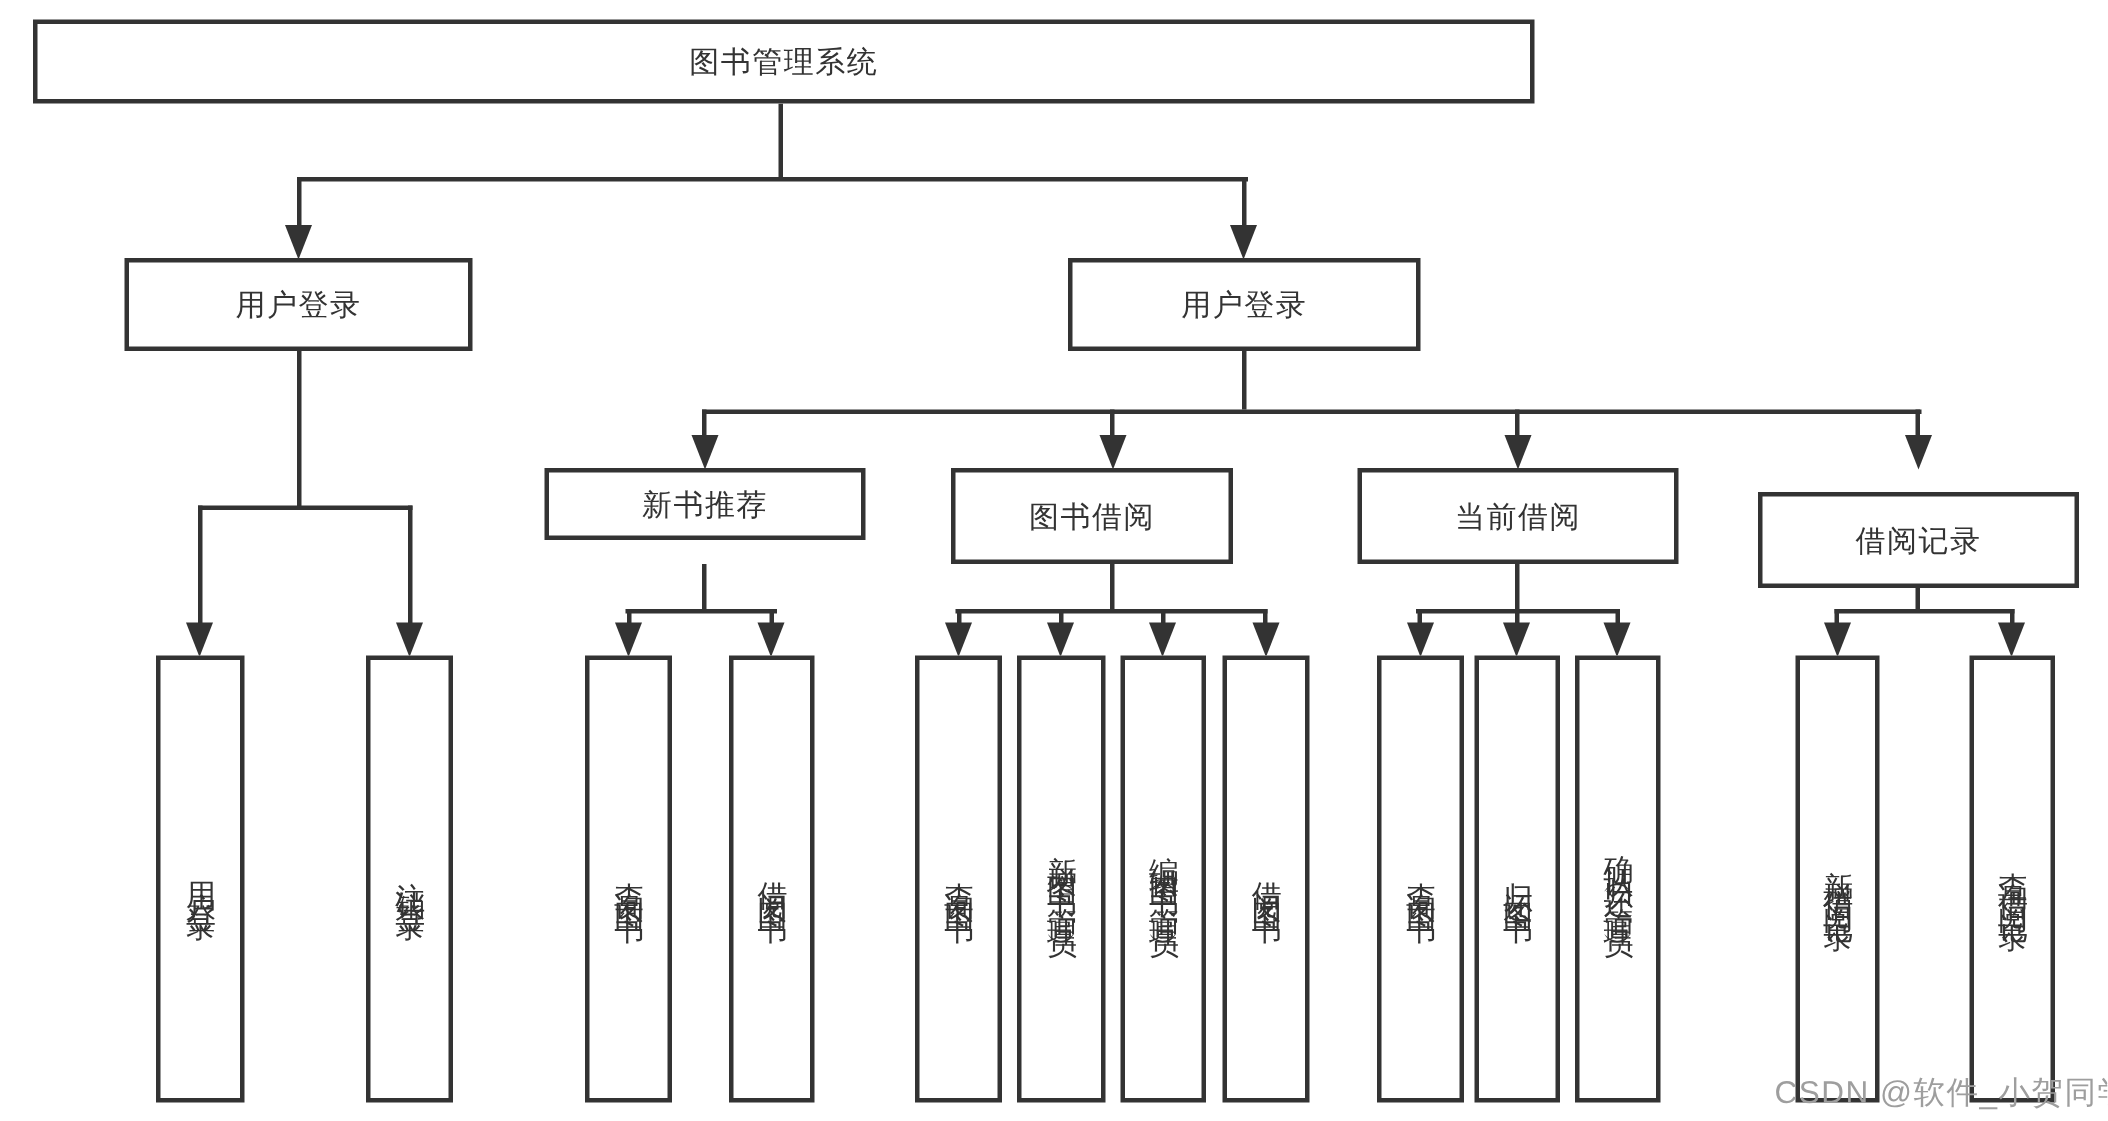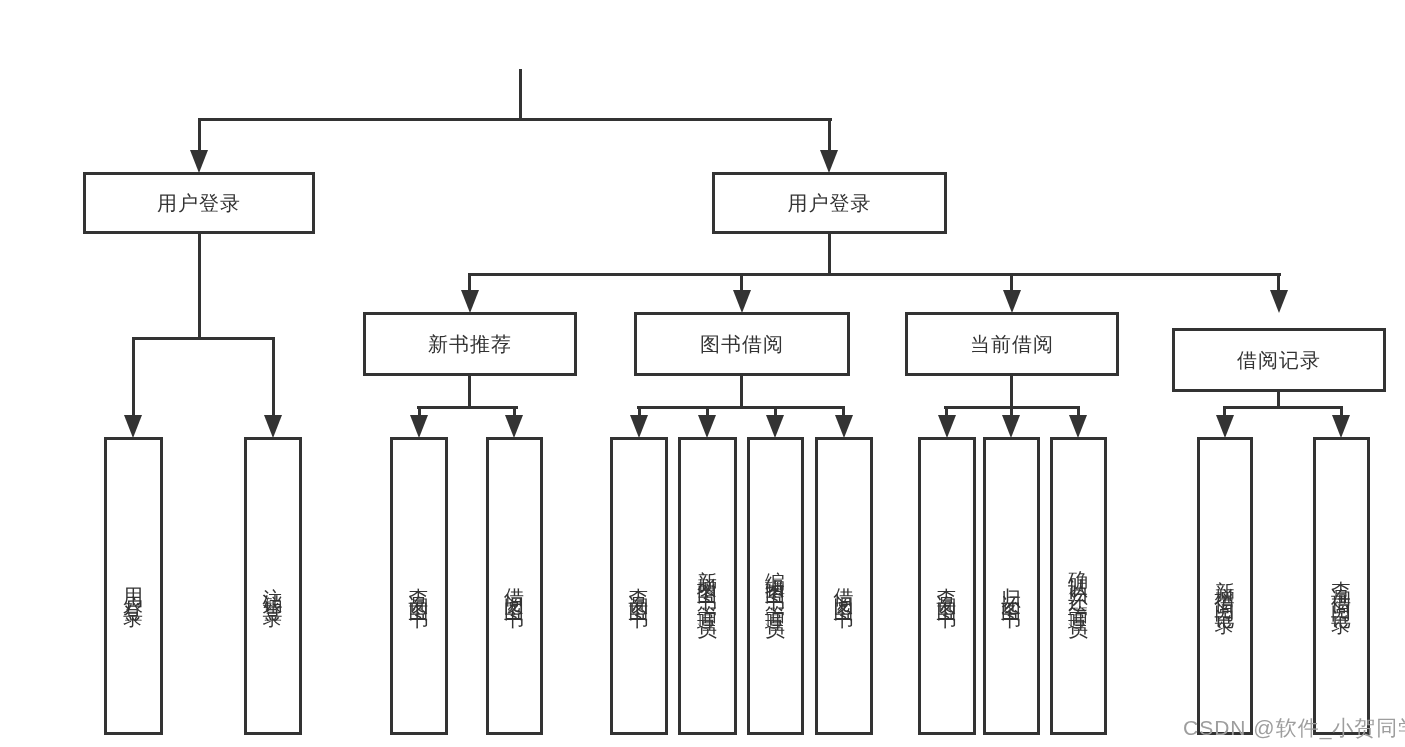--- a/index.html
+++ b/index.html
@@ -25,32 +25,35 @@
   .watermark {
     position:absolute; left:1183px; top:714px; z-index:6;
     font-size:21px; color:#9e9e9e; letter-spacing:1px; white-space:nowrap;
   }
 </style>
 </head>
 <body>
 
 <div class="stage">
 
+  <div class="box" style="left:22px; top:13px; width:1001px; height:56px;">
+    <span>图书管理系统</span>
+  </div>
 
   <div class="box" style="left:83px; top:172px; width:232px; height:62px;">
     <span>用户登录</span>
   </div>
   <div class="box" style="left:712px; top:172px; width:235px; height:62px;">
     <span>用户登录</span>
   </div>
 
-  <div class="box" style="left:363px; top:312px; width:214px; height:64px;">
+  <div class="box" style="left:363px; top:312px; width:214px; height:48px;">
     <span>新书推荐</span>
   </div>
-  <div class="box" style="left:634px; top:312px; width:216px; height:64px;">
+  <div class="box" style="left:634px; top:312px; width:188px; height:64px;">
     <span>图书借阅</span>
   </div>
   <div class="box" style="left:905px; top:312px; width:214px; height:64px;">
     <span>当前借阅</span>
   </div>
   <div class="box" style="left:1172px; top:312px; width:214px; height:64px;margin-top:16px;">
     <span>借阅记录</span>
   </div>
 
   <div class="box vbox" style="left:104px; top:437px; width:59px; height:298px;">

